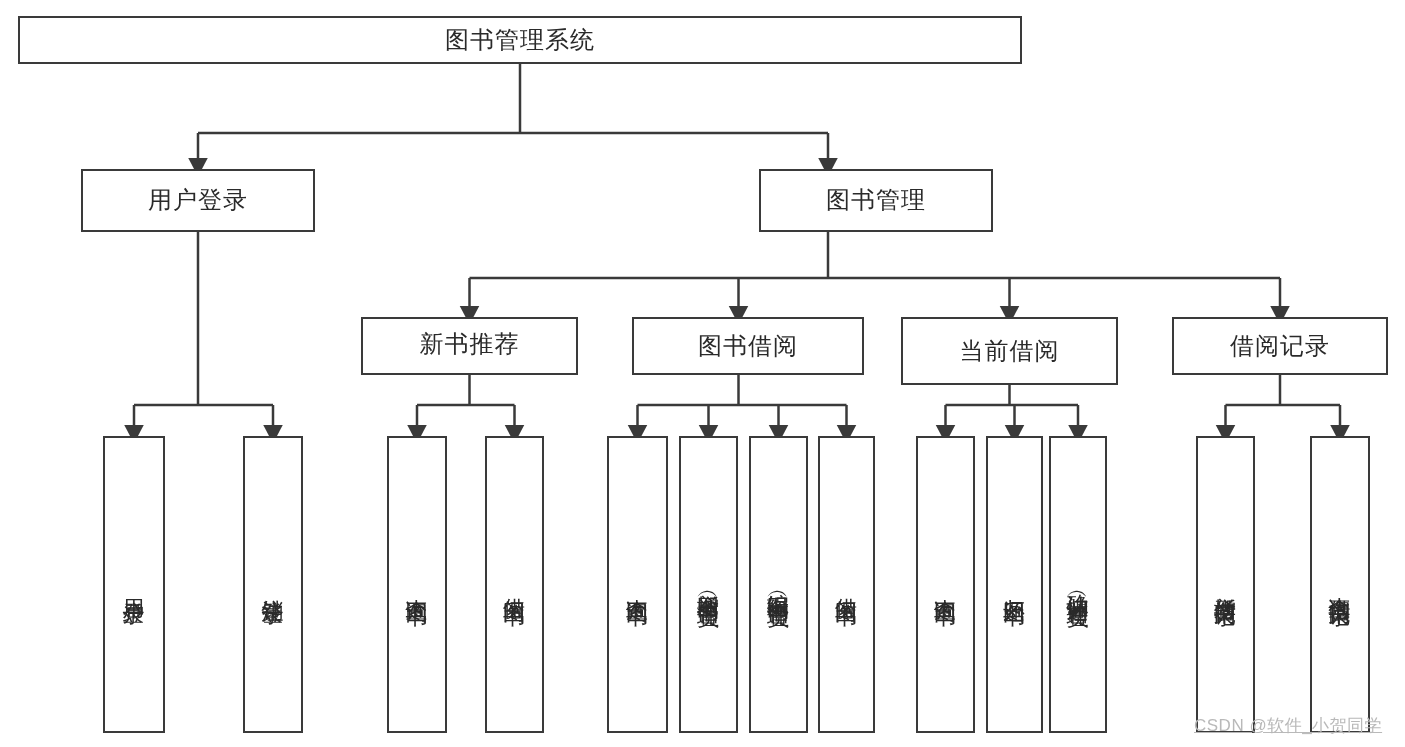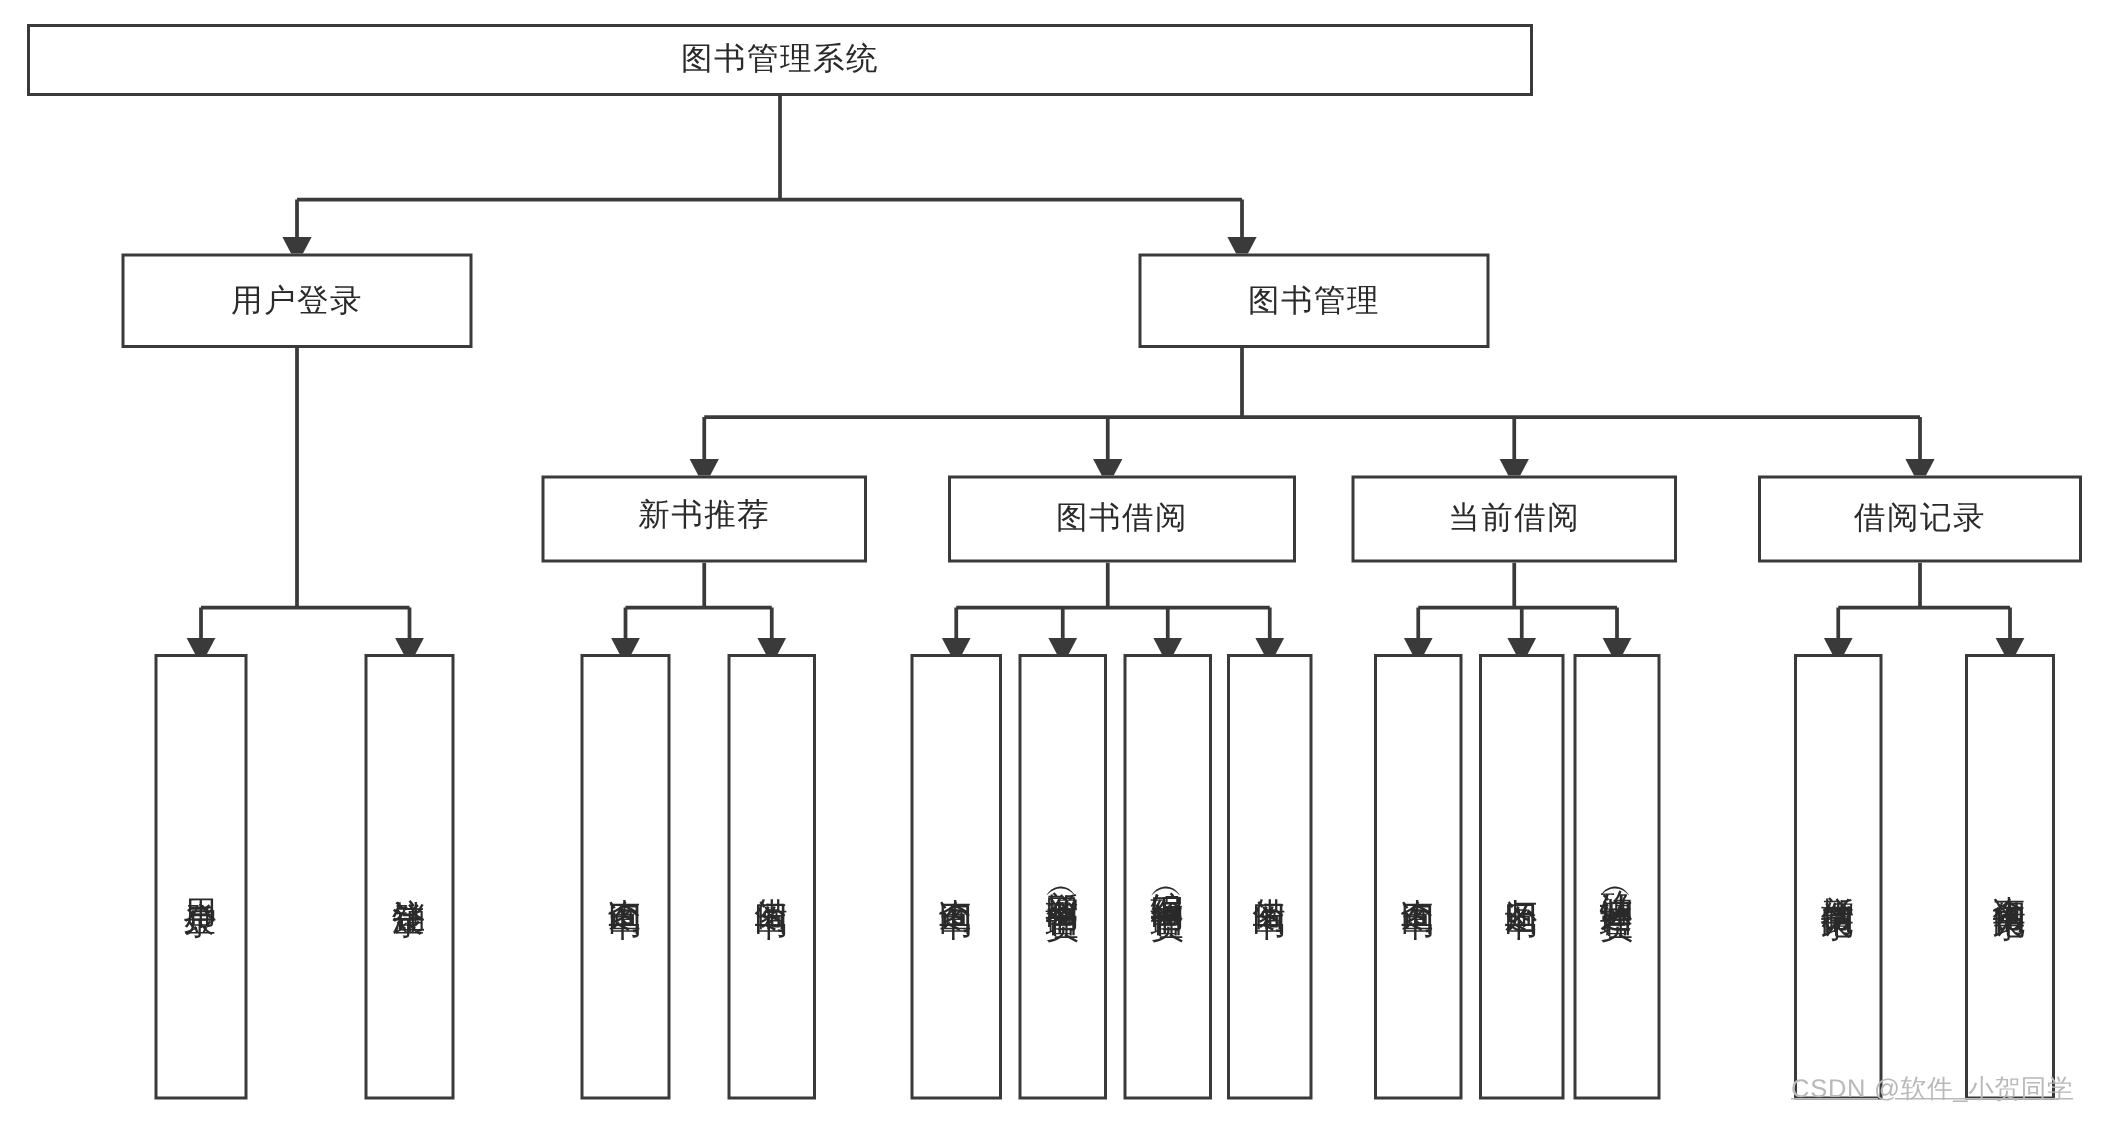--- a/index.html
+++ b/index.html
@@ -8,21 +8,21 @@
     font-family:"Liberation Sans","DejaVu Sans",sans-serif;
   }
   #diagram-root{position:relative;width:1405px;height:747px;}
   svg.connectors{position:absolute;left:0;top:0;width:1405px;height:747px;}
   .node{
     position:absolute;box-sizing:border-box;
     background:#ffffff;border:2.5px solid #3a3a3a;
     display:flex;align-items:center;justify-content:center;
     color:#2a2a2a;
   }
-  .node-h{font-size:21px;line-height:1.2;letter-spacing:1px;}
+  .node-h{font-size:24px;line-height:1.2;letter-spacing:1px;}
   .node-v{
     writing-mode:vertical-rl;text-orientation:upright;
     font-size:22px;line-height:1.32;letter-spacing:2px;
     padding:6px 0;white-space:nowrap;
   }
   .watermark{
     position:absolute;font-size:17px;color:#b9b9b9;
     letter-spacing:0.5px;white-space:nowrap;pointer-events:none;
   }
 </style>
@@ -82,21 +82,21 @@
       </div>
       <div class="node node-h" style="left: 711px; top: 169px; width: 234px; height: 63px; margin-left: 48px;">
         <span>图书管理</span>
       </div>
       <div class="node node-h" style="left: 361px; top: 317px; width: 217px; height: 58px; font-family: Liberation Mono, monospace;">
         <span>新书推荐</span>
       </div>
       <div class="node node-h" style="left: 632px; top: 317px; width: 232px; height: 58px;">
         <span>图书借阅</span>
       </div>
-      <div class="node node-h" style="left: 901px; top: 317px; width: 217px; height: 58px;">
+      <div class="node node-h" style="left: 901px; top: 317px; width: 217px; height: 68px;">
         <span>当前借阅</span>
       </div>
       <div class="node node-h" style="left: 1172px; top: 317px; width: 216px; height: 58px;">
         <span>借阅记录</span>
       </div>
       <div class="node node-v" style="left: 103px; top: 436px; width: 62px; height: 297px;">
         <span>用户登录</span>
       </div>
       <div class="node node-v" style="left: 243px; top: 436px; width: 60px; height: 297px;">
         <span>注销登录</span>

